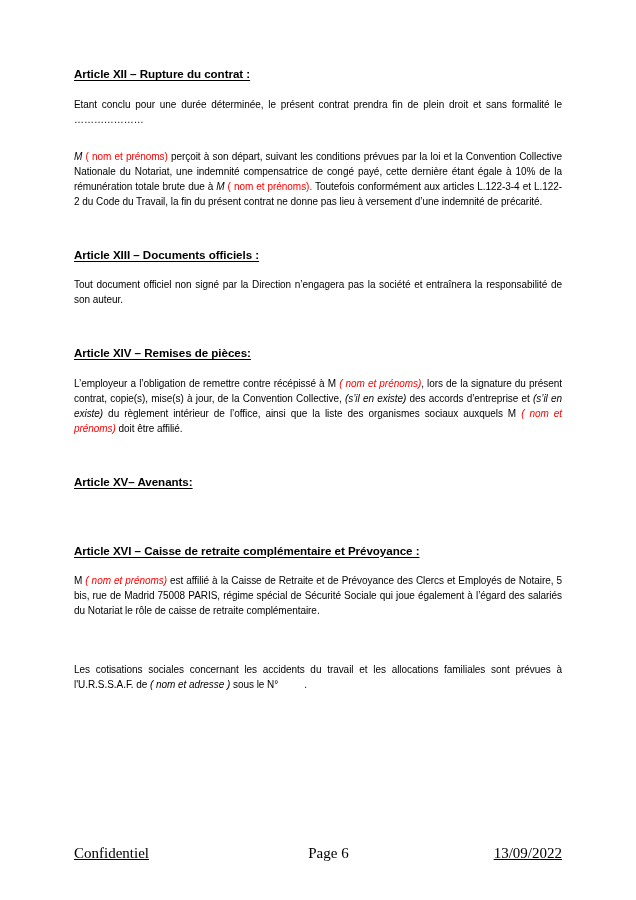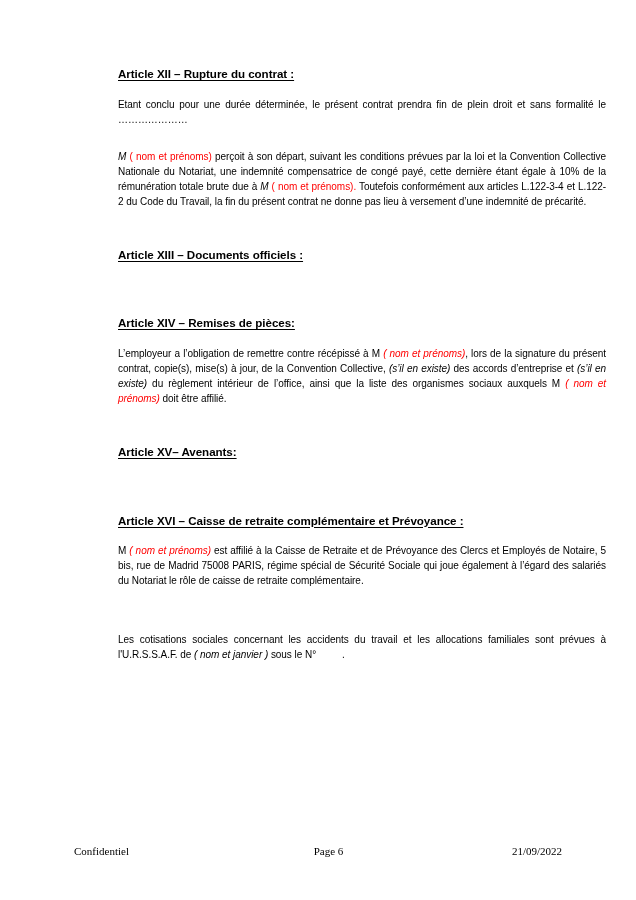--- a/index.html
+++ b/index.html
@@ -13,21 +13,20 @@
     height: 900px;
     background: #ffffff;
     overflow: hidden;
     font-family: "Liberation Sans", sans-serif;
   }
   .content {
     position: absolute;
     left: 74px;
     top: 66px;
     width: 488px;
-    margin-left: 44px;
   }
   h2.article-heading {
     font-size: 11.6px;
     font-weight: bold;
     margin: 0;
     padding: 0;
     text-decoration: underline;
     text-underline-offset: 2px;
     letter-spacing: -0.05px;
     color: #000000;
@@ -64,22 +63,23 @@
   }
   .footer {
     position: absolute;
     left: 74px;
     top: 845px;
     width: 488px;
     display: flex;
     justify-content: space-between;
     align-items: baseline;
     font-family: "Liberation Serif", serif;
-    font-size: 11px;
+    font-size: 15px;
     color: #000000;
+    text-decoration: underline;
   }
   .footer-center {
     position: absolute;
     left: 0;
     right: 0;
     text-align: center;
     pointer-events: none;
     padding-left: 21px;
   }
   .footer-left, .footer-right {
@@ -97,43 +97,44 @@
     <h2 class="article-heading">Article XII – Rupture du contrat :</h2>
     <div class="gap-sm"></div>
     <p class="para"><span>Etant conclu pour une durée déterminée, le présent contrat prendra fin de plein droit et sans formalité le …………………</span></p>
     <div class="gap-md"></div>
     <p class="para"><span class="ital">M</span><span class="red"> ( nom et prénoms)</span><span> perçoit à son départ, suivant les conditions prévues par la loi et la Convention Collective Nationale du Notariat, une indemnité compensatrice de congé payé, cette dernière étant égale à 10% de la rémunération totale brute due à </span><span class="ital">M</span><span class="red"> ( nom et prénoms).</span><span> Toutefois conformément aux articles L.122-3-4 et L.122-2 du Code du Travail, la fin du présent contrat ne donne pas lieu à versement d’une indemnité de précarité.</span></p>
 
     <div class="gap-xl"></div>
 
     <h2 class="article-heading">Article XIII – Documents officiels :</h2>
     <div class="gap-sm"></div>
+    <p class="para"><span>Tout document officiel non signé par la Direction n’engagera pas la société et entraînera la responsabilité de son auteur.</span></p>
 
     <div class="gap-xl"></div>
 
     <h2 class="article-heading">Article XIV – Remises de pièces:</h2>
     <div class="gap-sm"></div>
     <p class="para"><span>L’employeur a l’obligation de remettre contre récépissé à M </span><span class="red ital">( nom et prénoms)</span><span>, lors de la signature du présent contrat, copie(s), mise(s) à jour, de la Convention Collective, </span><span class="ital">(s’il en existe)</span><span> des accords d’entreprise et  </span><span class="ital">(s’il en existe)</span><span> du règlement intérieur de l’office, ainsi que la liste des organismes sociaux auxquels M </span><span class="red ital">( nom et prénoms)</span><span> doit être affilié.</span></p>
 
     <div class="gap-xl"></div>
 
     <h2 class="article-heading">Article XV– Avenants:</h2>
     <div class="gap-sm"></div>
 
     <div class="gap-xl"></div>
 
     <h2 class="article-heading">Article XVI – Caisse de retraite complémentaire et Prévoyance :</h2>
     <div class="gap-sm"></div>
     <p class="para"><span>M </span><span class="red ital">( nom et prénoms)</span><span> est affilié à la Caisse de Retraite et de Prévoyance des Clercs et Employés de Notaire, 5 bis, rue de Madrid 75008 PARIS, régime spécial de Sécurité Sociale qui joue également à l’égard des salariés du Notariat le rôle de caisse de retraite complémentaire.</span></p>
     <div class="gap-md"></div>
     <div class="gap-md"></div>
-    <p class="para"><span>Les cotisations sociales concernant les accidents du travail et les allocations familiales sont prévues à l'U.R.S.S.A.F. de </span><span class="ital">( nom et janvier )</span><span> sous le N°</span><span class="spacer-mid"></span><span>.</span></p>
+    <p class="para"><span>Les cotisations sociales concernant les accidents du travail et les allocations familiales sont prévues à l'U.R.S.S.A.F. de </span><span class="ital">( nom et adresse )</span><span> sous le N°</span><span class="spacer-mid"></span><span>.</span></p>
     <div class="gap-md"></div>
 
   </div>
 
   <div class="footer">
     <span class="footer-left">Confidentiel</span>
     <span class="footer-center">Page 6</span>
-    <span class="footer-right">21/09/2022</span>
+    <span class="footer-right">13/09/2022</span>
   </div>
 
 </div>
 
 </body></html>

